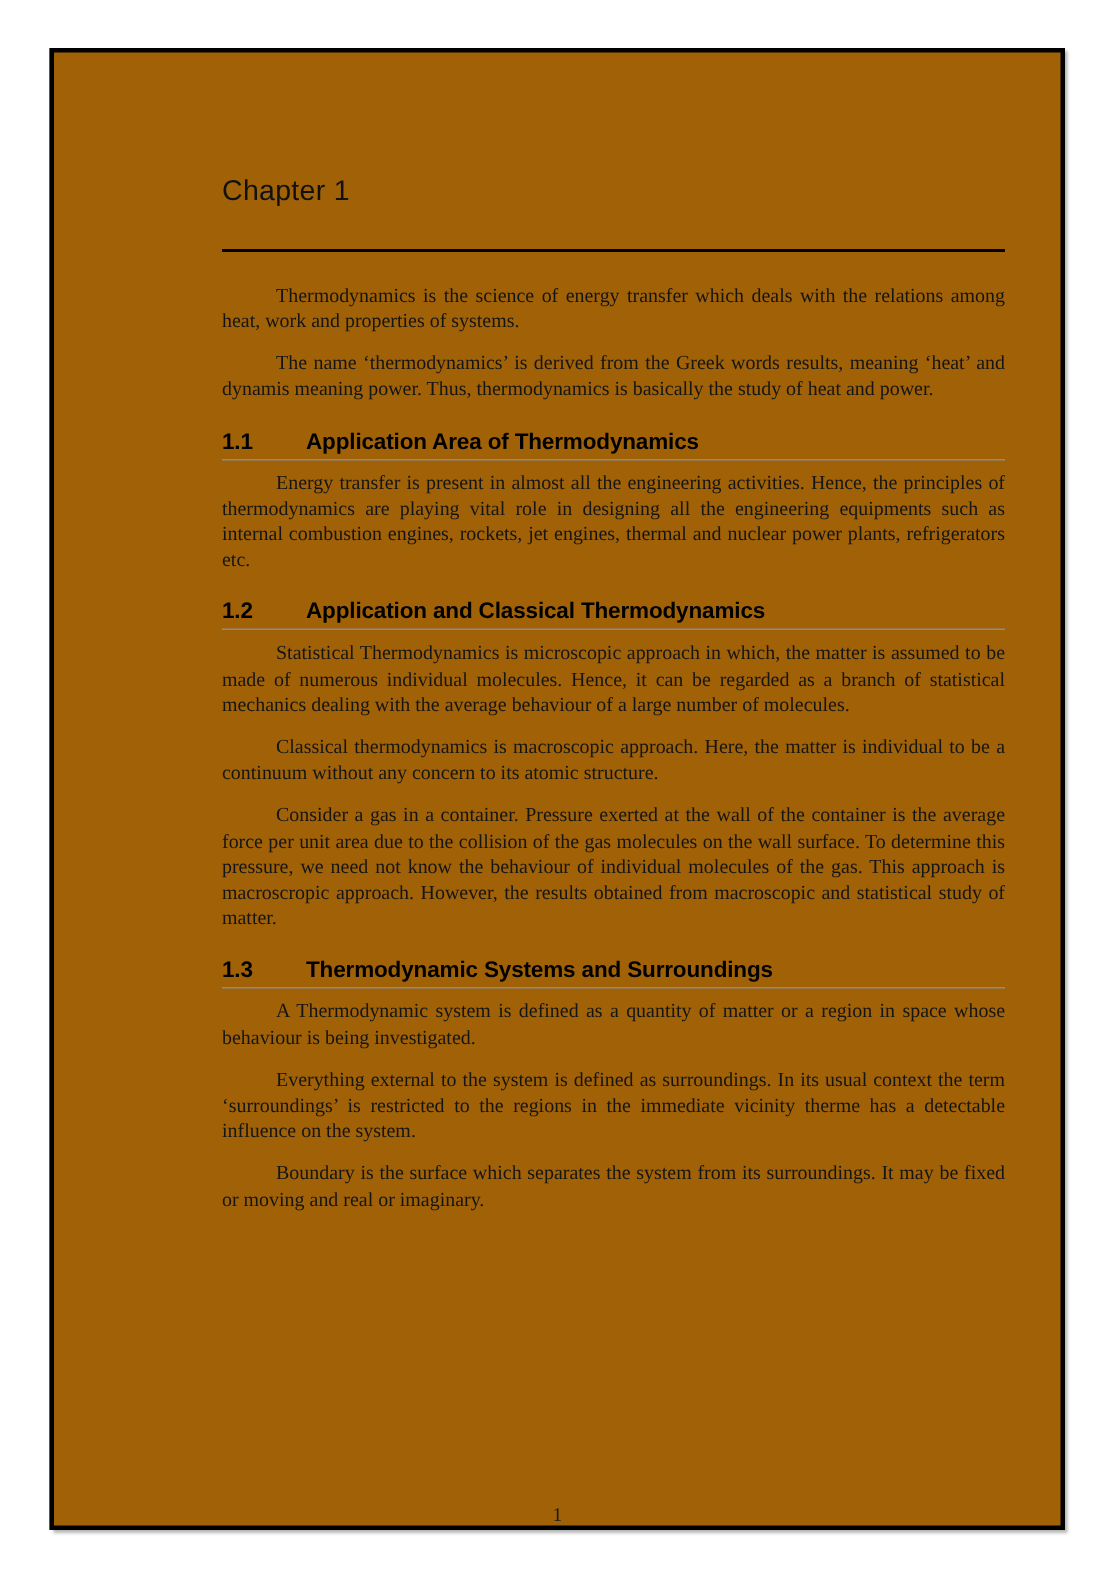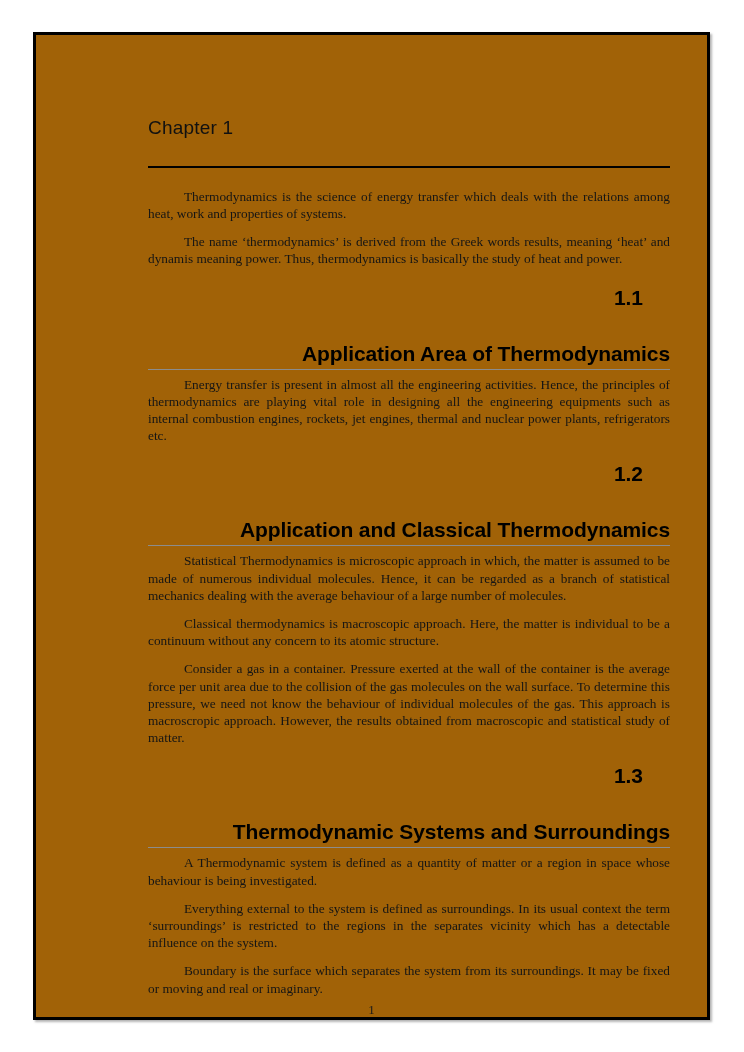--- a/index.html
+++ b/index.html
@@ -63,28 +63,27 @@
   .title-rule {
     border: none;
     border-top: 2px solid #000000;
     margin: 6px 0 0 0;
     height: 0;
   }
 
   
   .section-head {
     font-family: "Liberation Sans", sans-serif;
-    font-size: 21px;
+    font-size: 15px;
     font-weight: bold;
     color: #000000;
     margin: 18px 0 0 0;
     display: flex;
-    align-items: flex-end;
+    align-items: center;
     letter-spacing: -0.1px;
-    flex-direction: column;
   }
   .section-num {
     width: 56px;
     flex: 0 0 56px;
   }
   .section-title { flex: 1 1 auto; }
 
   .section-rule {
     border: none;
     border-top: 1px solid #8c8c8c;
@@ -152,21 +151,21 @@
       <p class="para">Consider a gas in a container. Pressure exerted at the wall of the container is the average force per unit area due to the collision of the gas molecules on the wall surface. To determine this pressure, we need not know the behaviour of individual molecules of the gas. This approach is macroscropic approach. However, the results obtained from macroscopic and statistical study of matter.</p>
     </div>
 
     <div>
       <div class="section-head">
         <span class="section-num">1.3</span>
         <span class="section-title">Thermodynamic Systems and Surroundings</span>
       </div>
       <hr class="section-rule">
       <p class="para">A Thermodynamic system is defined as a quantity of matter or a region in space whose behaviour is being investigated.</p>
-      <p class="para">Everything external to the system is defined as surroundings.  In its usual context the term  ‘surroundings’  is restricted to the regions in the separates vicinity which has a detectable influence on the system.</p>
+      <p class="para">Everything external to the system is defined as surroundings.  In its usual context the term  ‘surroundings’  is restricted to the regions in the immediate vicinity therme has a detectable influence on the system.</p>
       <p class="para">Boundary is the surface which separates the system from its surroundings.  It may be fixed or moving and real or imaginary.</p>
     </div>
 
   </div>
 
   <div id="page-number">1</div>
 
 </div>
 
 </body></html>

